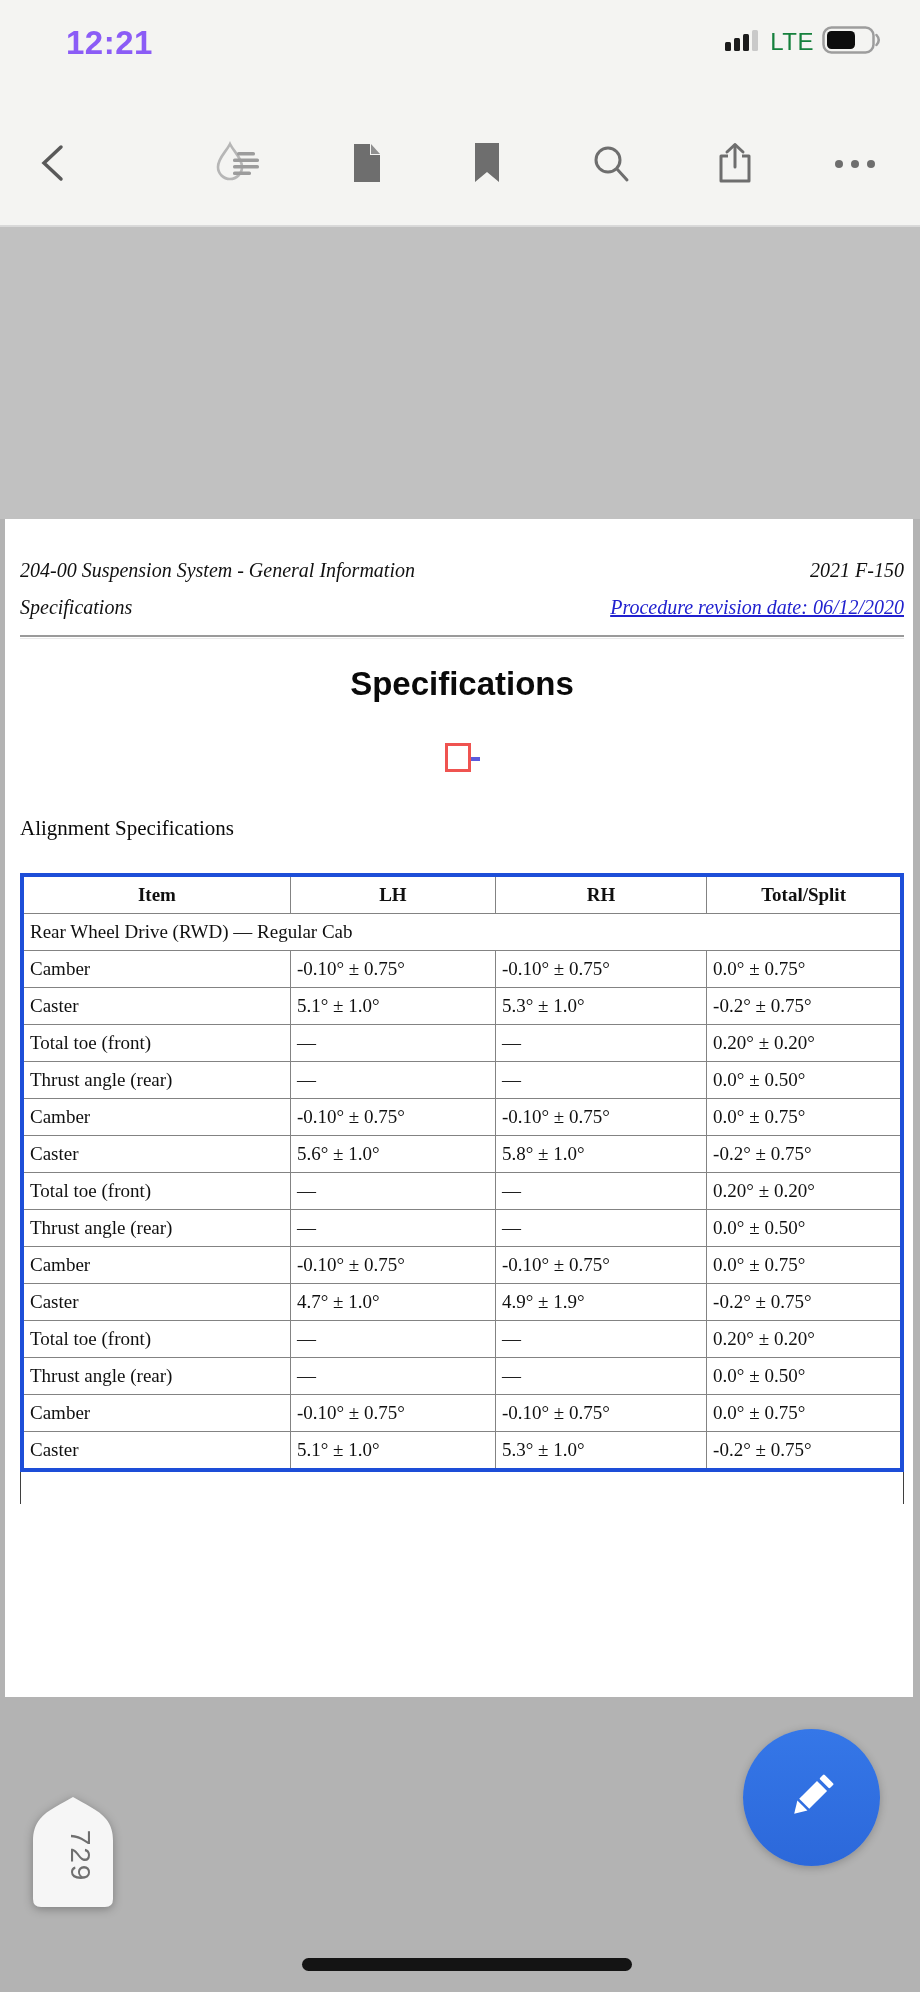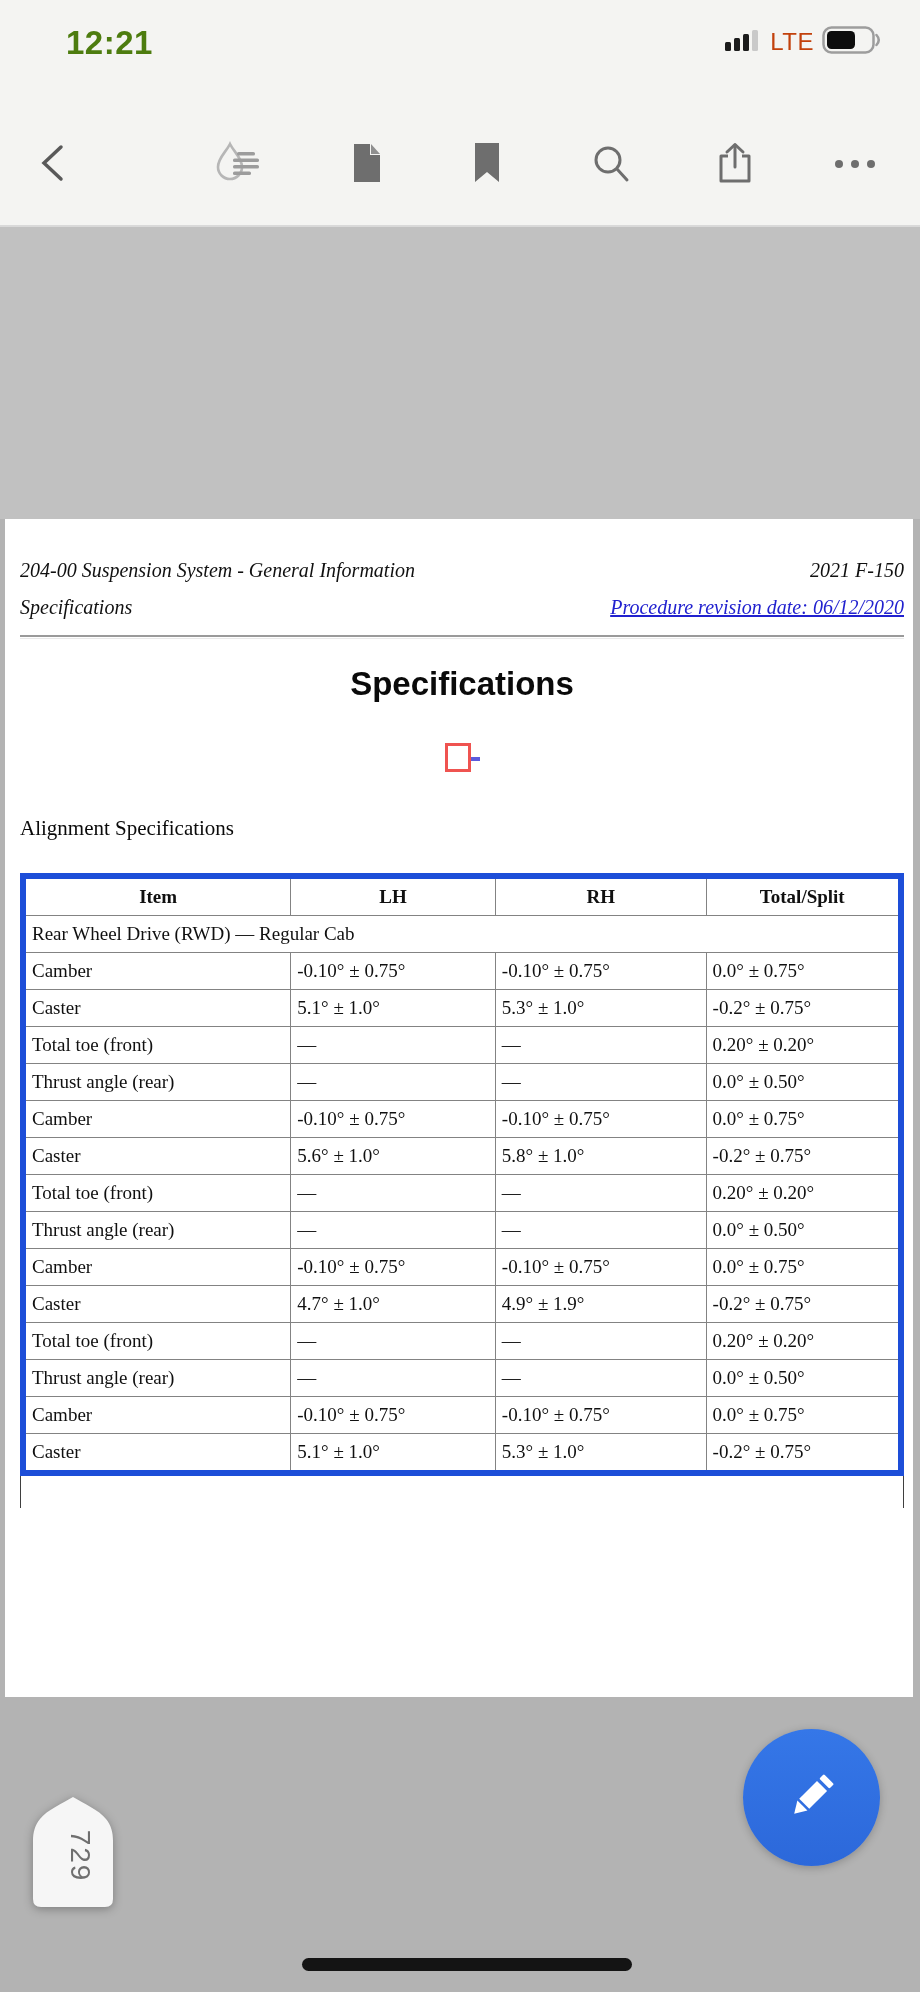--- a/index.html
+++ b/index.html
@@ -1,42 +1,42 @@
 <!DOCTYPE html>
 <html><head>
 <meta charset="utf-8">
 <style>
   html,body{margin:0;padding:0;}
   body{font-family:"Liberation Sans",sans-serif;background:#888;}
   #screen{position:relative;width:920px;height:1992px;background:#b3b3b3;overflow:hidden;}
 
   
   #chrome{position:absolute;top:0;left:0;width:100%;height:225px;background:#f4f4f2;border-bottom:2px solid #d9d9d9;}
-  #clock{position:absolute;left:66px;top:24px;font-size:33px;font-weight:bold;color:#4d7c0f;letter-spacing:.5px;}
+  #clock{position:absolute;left:66px;top:24px;font-size:33px;font-weight:bold;color:#8b5cf6;letter-spacing:.5px;}
   #status-right{position:absolute;right:38px;top:26px;display:flex;align-items:center;gap:8px;}
-  #carrier{font-size:24px;color:#c2410c;letter-spacing:.5px;}
+  #carrier{font-size:24px;color:#15803d;letter-spacing:.5px;}
   .icon-btn{position:absolute;top:139px;width:54px;height:52px;display:flex;align-items:center;justify-content:center;}
 
   
   #page-gap{position:absolute;top:227px;left:0;width:100%;height:292px;background:#c1c1c1;}
 
   
   #pdf-page{position:absolute;top:519px;left:5px;width:908px;height:1178px;background:#ffffff;}
   #page-content{padding:40px 9px 0 15px;}
   .hdr-row{display:flex;justify-content:space-between;align-items:baseline;font-family:"Liberation Serif",serif;font-style:italic;font-size:20px;color:#101010;}
   .hdr-row + .hdr-row{margin-top:14px;}
   .doc-link{color:#2121cf;text-decoration:underline;cursor:pointer;}
   .rule{margin-top:16px;height:1px;border-top:2px solid #9a9a9a;border-bottom:1px solid #e9e9e9;}
   #doc-title{margin-top:26px;text-align:center;font-size:33px;font-weight:bold;color:#0a0a0a;font-family:"Liberation Sans",sans-serif;}
   #imgbox-row{margin-top:40px;display:flex;justify-content:center;align-items:flex-start;}
   #imgbox{width:20px;height:23px;border:3px solid #ef5350;background:#fff;}
   #imgbox-dash{width:9px;height:4px;background:#5b5bdd;margin-top:14px;}
   #section-heading{margin-top:44px;font-family:"Liberation Serif",serif;font-weight:normal;font-size:21px;color:#0a0a0a;}
 
-  .spec-table{margin-top:32px;border-collapse:collapse;border:6px solid #1d4ed8;width:100%;background:#fff;
+  .spec-table{margin-top:32px;border-collapse:collapse;border:4px solid #1d4ed8;width:100%;background:#fff;
               font-family:"Liberation Serif",serif;font-size:19px;color:#101010;}
   .spec-table th,.spec-table td{border:1px solid #838383;height:36px;padding:0 6px;vertical-align:middle;text-align:left;}
   .spec-table th{font-weight:bold;text-align:center;}
   .spec-table td.section{font-weight:normal;}
   #table-tail{height:32px;border-left:1.5px solid #3f3f3f;border-right:1.5px solid #3f3f3f;}
 
   
   #below{position:absolute;top:1697px;left:0;width:100%;height:295px;background:#b3b3b3;}
   #page-tab{position:absolute;left:32px;top:99px;width:82px;height:112px;filter:drop-shadow(0 2px 5px rgba(0,0,0,.30));}
   #fab{position:absolute;left:743px;top:32px;width:137px;height:137px;border-radius:50%;

